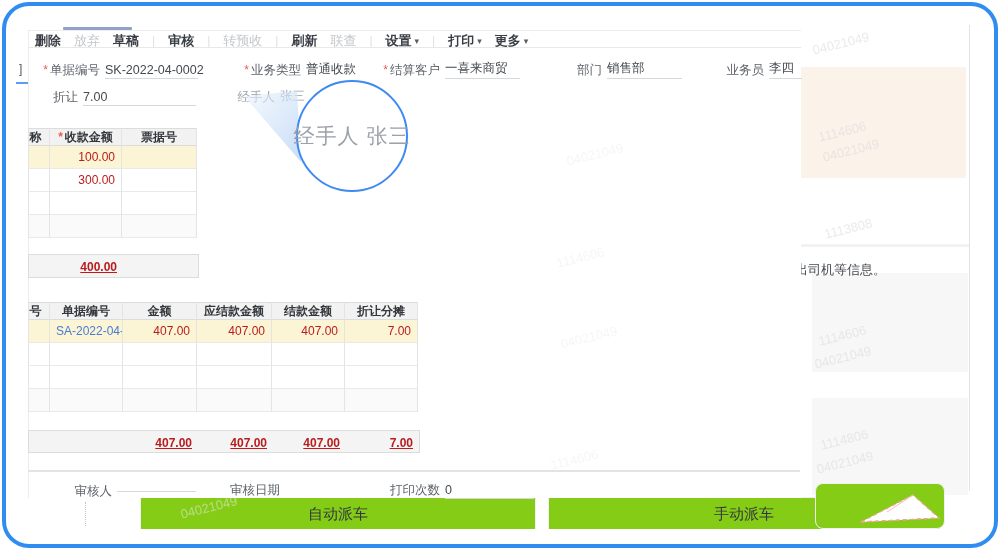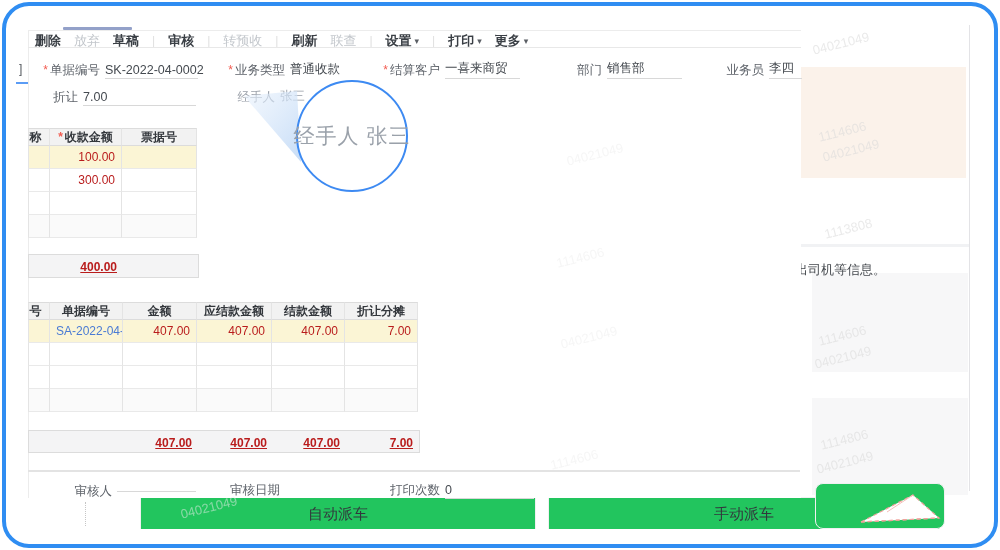--- a/index.html
+++ b/index.html
@@ -9,21 +9,21 @@
   .stage{position:absolute;inset:0;border-radius:30px;overflow:hidden;}
   .frame-border{position:absolute;inset:2px;border:4px solid #2f8df2;border-radius:27px;
                 z-index:50;pointer-events:none;}
   
   .doc-block{position:absolute;}
   .doc-note{position:absolute;font-size:13px;color:#45494e;white-space:nowrap;}
   .wm{position:absolute;font-size:13px;white-space:nowrap;transform:rotate(-14deg);
       color:#d9d9d9;opacity:.55;z-index:1;}
   .wm.dim{color:#ededed;opacity:.5;}
   
-  .card{position:absolute;background:#22c55e;border:1px solid #f0f0f1;border-bottom:none;
+  .card{position:absolute;background:#84cc16;border:1px solid #f0f0f1;border-bottom:none;
         text-align:center;z-index:2;box-sizing:border-box;}
   .card-label{font-size:15px;color:#32373c;margin-top:7px;display:inline-block;}
   .dotted-line{position:absolute;border-left:1px dotted #c6c6c6;width:0;z-index:2;}
   
   .panel-bg{position:absolute;background:#fff;border-top:1px solid #ececec;
             border-left:1px solid #ececec;z-index:3;box-sizing:border-box;}
   .z4{z-index:4;}
   .tab-indicator{position:absolute;background:#93a1c9;border-radius:1px;z-index:4;}
   .toolbar{position:absolute;display:flex;align-items:center;gap:13px;z-index:4;
            font-size:13px;}
@@ -153,21 +153,21 @@
 
   <div class="frag" style="left:19px;top:62px;">]</div>
   <div class="frag-ul" style="left:16px;top:82px;width:12px;height:2px;"></div>
 
   <div id="fields">
       <div class="field z4" style="left: 36px; top: 63px; width: 162px;">
         <span class="flabel" style="width: 64px;"><span class="req">*</span>单据编号</span>
         <span class="fvalue ul">SK-2022-04-0002</span>
       </div>
       <div class="field z4" style="left: 223px; top: 63px; width: 150px;">
-        <span class="flabel" style="width: 62px;"><span class="req">*</span>业务类型</span>
+        <span class="flabel" style="width: 62px; margin-left: 16px;"><span class="req">*</span>业务类型</span>
         <span class="fvalue">普通收款</span>
       </div>
       <div class="field z4" style="left: 380px; top: 63px; width: 140px;">
         <span class="flabel" style="width: 60px;"><span class="req">*</span>结算客户</span>
         <span class="fvalue ul">一喜来商贸</span>
       </div>
       <div class="field z4" style="left: 562px; top: 63px; width: 120px;">
         <span class="flabel" style="width: 40px;">部门</span>
         <span class="fvalue ul">销售部</span>
       </div>

